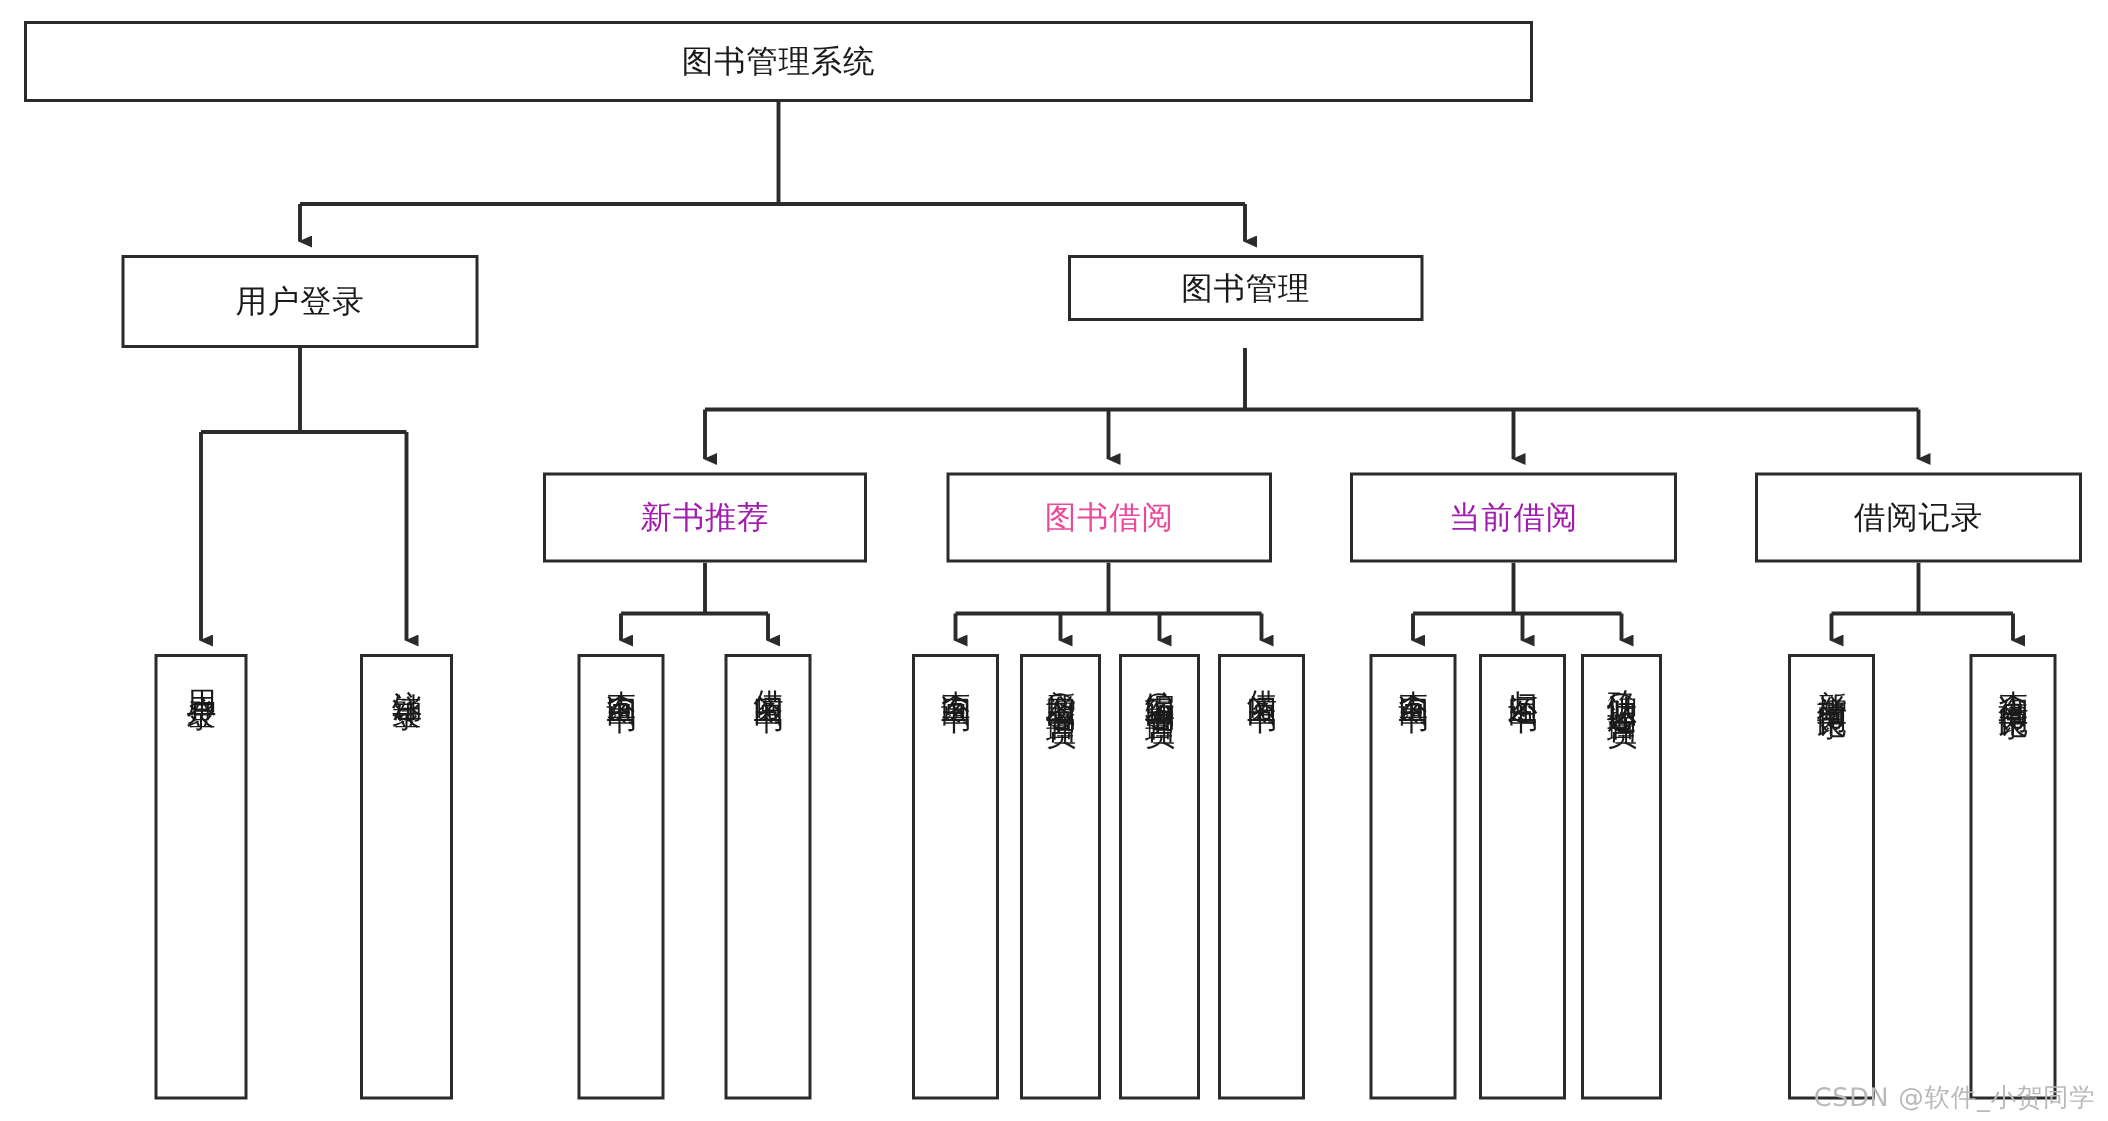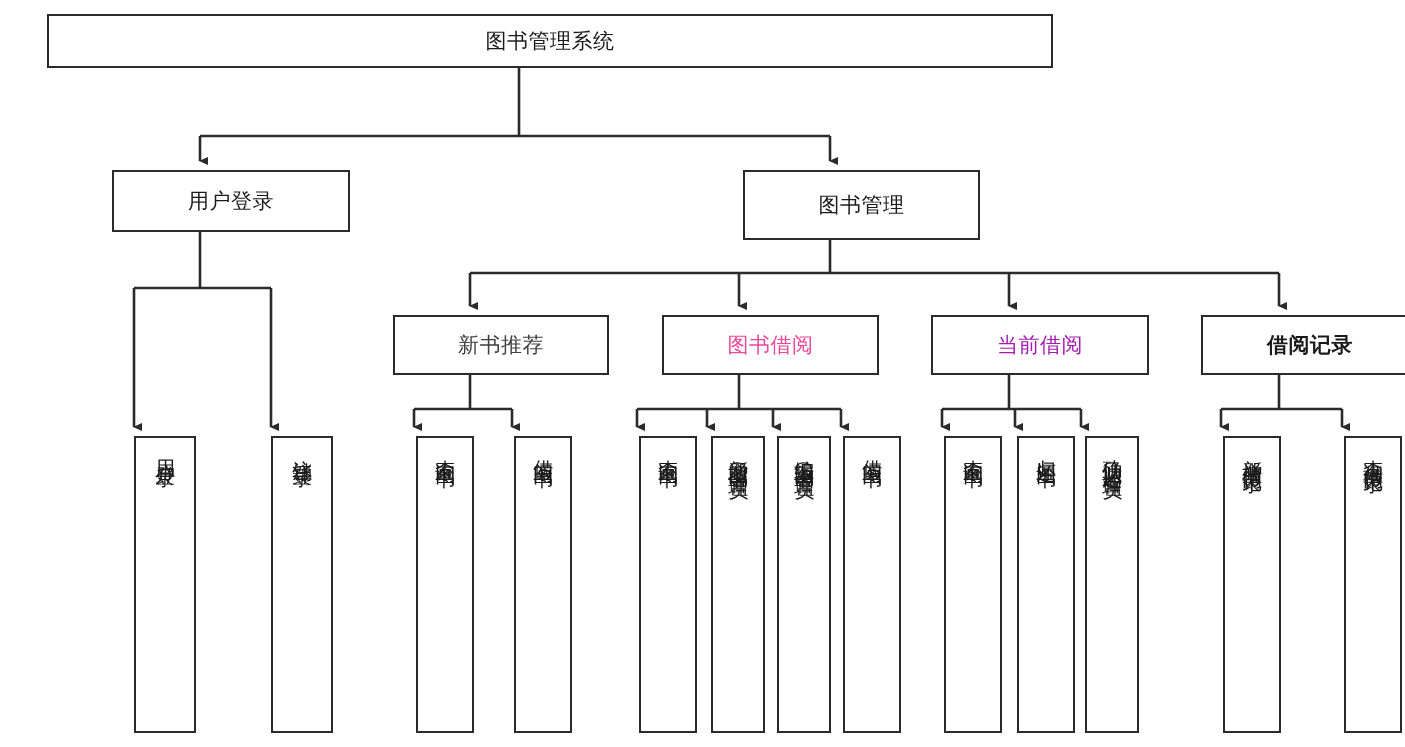--- a/index.html
+++ b/index.html
@@ -28,21 +28,20 @@
   }
   .node-box {
     position: absolute;
     box-sizing: border-box;
     background: #ffffff;
     border: 2.5px solid #2b2b2b;
     display: flex;
     align-items: center;
     justify-content: center;
     overflow: hidden;
-    margin-left: 31px;
   }
   .node-label {
     color: #1a1a1a;
     font-size: 21px;
     line-height: 1.28;
     letter-spacing: 0.5px;
     white-space: nowrap;
     text-align: center;
   }
   .node-box.vertical {
@@ -116,33 +115,33 @@
       </g>
   </svg>
 
   <div id="node-layer">
       <div class="node-box" style="left: 16px; top: 14px; width: 1006px; height: 54px; border-color: rgb(43, 43, 43); background: rgb(255, 255, 255);">
         <span class="node-label" style="color: rgb(26, 26, 26);">图书管理系统</span>
       </div>
       <div class="node-box" style="left: 81px; top: 170px; width: 238px; height: 62px; border-color: rgb(43, 43, 43); background: rgb(255, 255, 255);">
         <span class="node-label" style="color: rgb(26, 26, 26);">用户登录</span>
       </div>
-      <div class="node-box" style="left: 712px; top: 170px; width: 237px; height: 70px; border-color: rgb(43, 43, 43); background: rgb(255, 255, 255);">
+      <div class="node-box" style="left: 712px; top: 170px; width: 237px; height: 44px; border-color: rgb(43, 43, 43); background: rgb(255, 255, 255);">
         <span class="node-label" style="color: rgb(26, 26, 26);">图书管理</span>
       </div>
       <div class="node-box" style="left: 362px; top: 315px; width: 216px; height: 60px; border-color: rgb(43, 43, 43); background: rgb(255, 255, 255);">
-        <span class="node-label" style="color: #404040;">新书推荐</span>
+        <span class="node-label" style="color: #a21caf;">新书推荐</span>
       </div>
       <div class="node-box" style="left: 631px; top: 315px; width: 217px; height: 60px; border-color: rgb(43, 43, 43); background: rgb(255, 255, 255);">
         <span class="node-label" style="color: #ec4899;">图书借阅</span>
       </div>
       <div class="node-box" style="left: 900px; top: 315px; width: 218px; height: 60px; border-color: rgb(43, 43, 43); background: rgb(255, 255, 255);">
         <span class="node-label" style="color: #a21caf;">当前借阅</span>
       </div>
-      <div class="node-box" style="left: 1170px; top: 315px; width: 218px; height: 60px; border-color: rgb(43, 43, 43); background: rgb(255, 255, 255); font-weight: bold;">
+      <div class="node-box" style="left: 1170px; top: 315px; width: 218px; height: 60px; border-color: rgb(43, 43, 43); background: rgb(255, 255, 255);">
         <span class="node-label" style="color: rgb(26, 26, 26);">借阅记录</span>
       </div>
       <div class="node-box vertical" style="left: 103px; top: 436px; width: 62px; height: 297px; border-color: rgb(43, 43, 43); background: rgb(255, 255, 255);">
         <span class="node-label" style="color: rgb(26, 26, 26);">用户登录</span>
       </div>
       <div class="node-box vertical" style="left: 240px; top: 436px; width: 62px; height: 297px; border-color: rgb(43, 43, 43); background: rgb(255, 255, 255);">
         <span class="node-label" style="color: rgb(26, 26, 26);">注销登录</span>
       </div>
       <div class="node-box vertical" style="left: 385px; top: 436px; width: 58px; height: 297px; border-color: rgb(43, 43, 43); background: rgb(255, 255, 255);">
         <span class="node-label" style="color: rgb(26, 26, 26);">查询图书</span>
@@ -172,13 +171,14 @@
         <span class="node-label" style="color: rgb(26, 26, 26);">确认归还（管理员）</span>
       </div>
       <div class="node-box vertical" style="left: 1192px; top: 436px; width: 58px; height: 297px; border-color: rgb(43, 43, 43); background: rgb(255, 255, 255);">
         <span class="node-label" style="color: rgb(26, 26, 26);">新增借阅记录</span>
       </div>
       <div class="node-box vertical" style="left: 1313px; top: 436px; width: 58px; height: 297px; border-color: rgb(43, 43, 43); background: rgb(255, 255, 255);">
         <span class="node-label" style="color: rgb(26, 26, 26);">查询借阅记录</span>
       </div>
     </div>
 
+  <div class="watermark">CSDN @软件_小贺同学</div>
 </div>
 
 </body></html>

